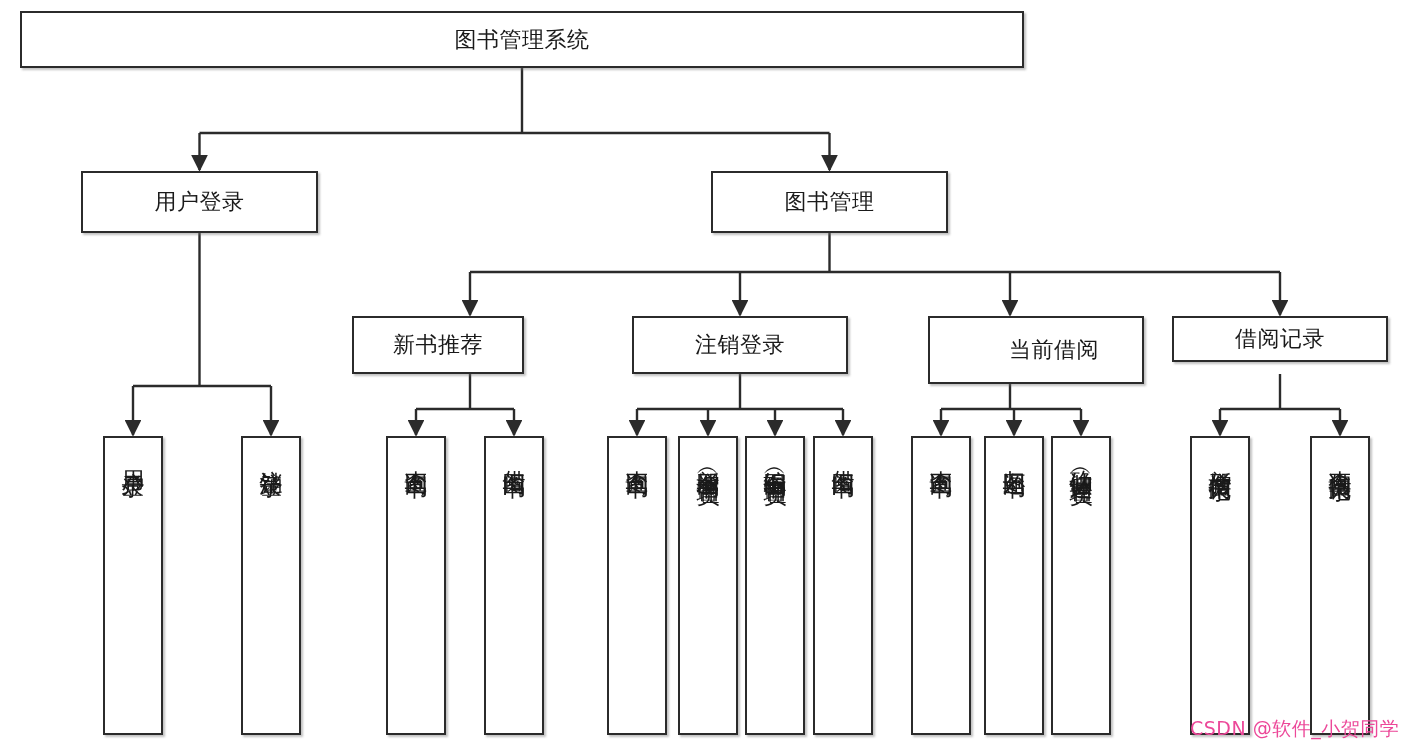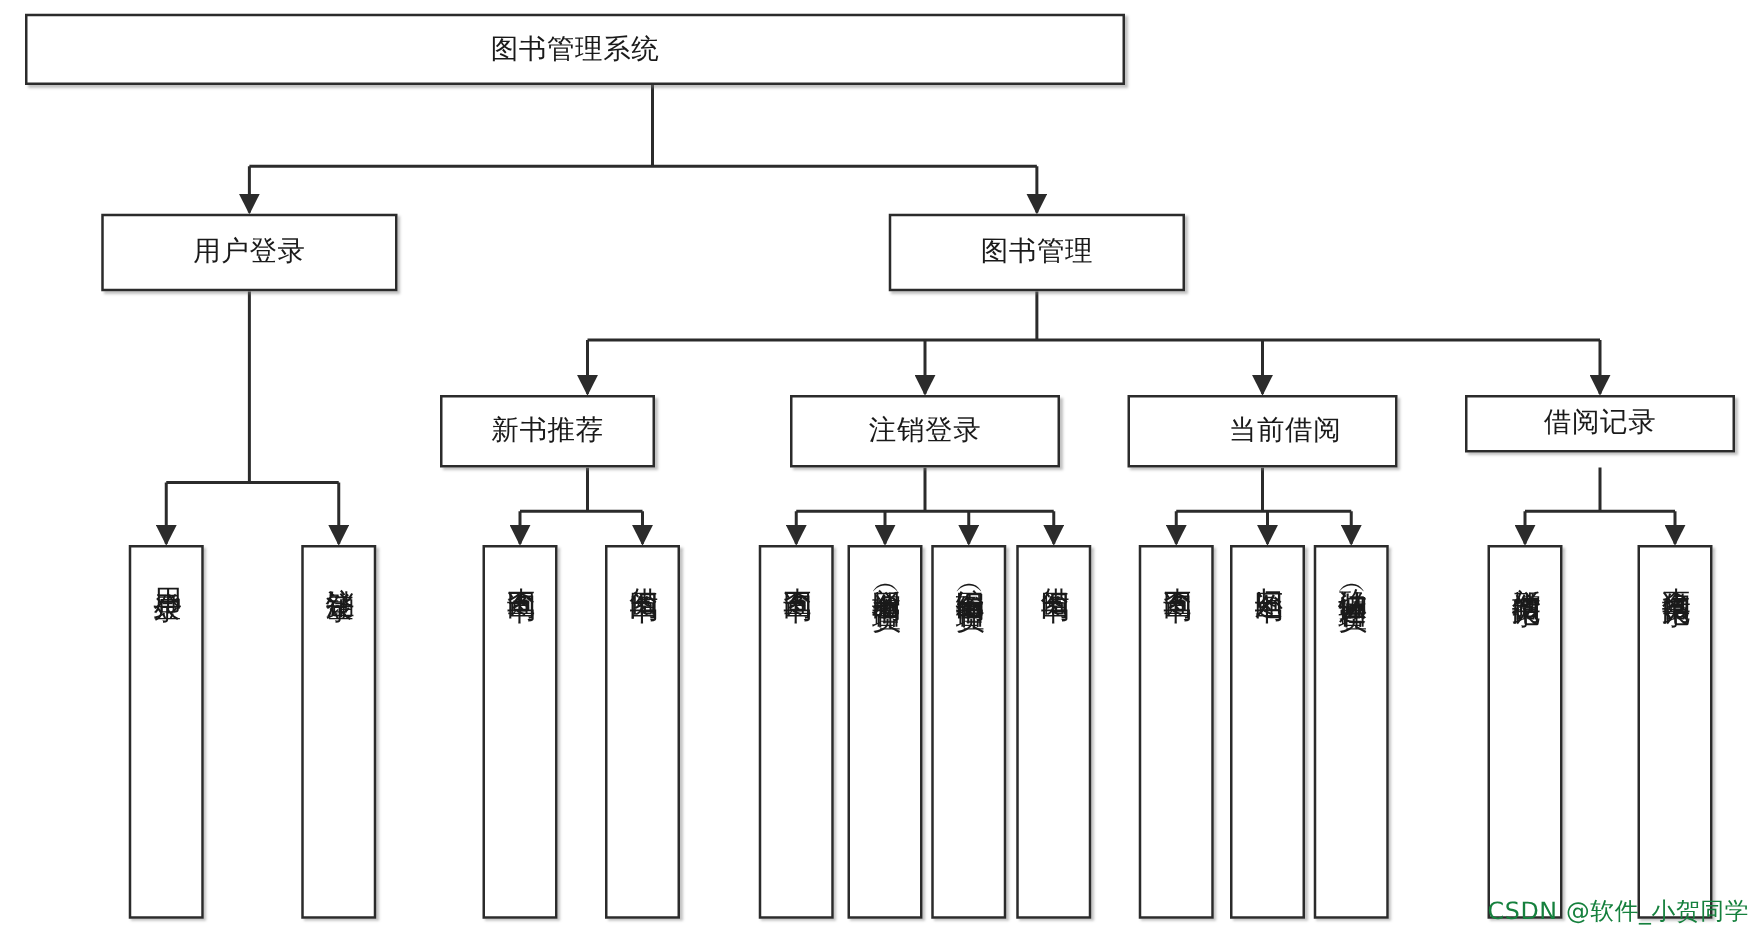--- a/index.html
+++ b/index.html
@@ -53,21 +53,21 @@
     text-orientation: upright;
     font-size: 23px;
     letter-spacing: 2px;
     line-height: 1;
     white-space: nowrap;
     -webkit-text-orientation: upright;
   }
   .watermark {
     position: absolute;
     z-index: 6;
-    color: #15803d;
+    color: #ec4899;
     font-size: 19px;
     letter-spacing: 0.5px;
     white-space: nowrap;
     pointer-events: none;
   }
 </style>
 </head>
 <body>
 
 <div id="canvas">
@@ -108,38 +108,38 @@
         <path d="M 941 409 L 941 435" marker-end="url(#arrow)"></path>
         <path d="M 1014 409 L 1014 435" marker-end="url(#arrow)"></path>
         <path d="M 1081 409 L 1081 435" marker-end="url(#arrow)"></path>
         <path d="M 1280 374 L 1280 409"></path>
         <path d="M 1220 409 L 1340 409"></path>
         <path d="M 1220 409 L 1220 435" marker-end="url(#arrow)"></path>
         <path d="M 1340 409 L 1340 435" marker-end="url(#arrow)"></path>
       </g>
   </svg>
 
-  <div class="node root" style="left: 20px; top: 11px; width: 880px; height: 57px;">
+  <div class="node root" style="left: 20px; top: 11px; width: 1004px; height: 57px;">
     <span class="label">图书管理系统</span>
   </div>
 
   <div class="node l2" style="left: 81px; top: 171px; width: 237px; height: 62px;">
     <span class="label">用户登录</span>
   </div>
   <div class="node l2" style="left: 711px; top: 171px; width: 237px; height: 62px;">
     <span class="label">图书管理</span>
   </div>
 
   <div class="node l3" style="left: 352px; top: 316px; width: 172px; height: 58px;">
     <span class="label">新书推荐</span>
   </div>
   <div class="node l3" style="left: 632px; top: 316px; width: 216px; height: 58px;">
     <span class="label">注销登录</span>
   </div>
-  <div class="node l3" style="left: 902px; top: 316px; width: 216px; height: 58px; padding-left: 36px;">
+  <div class="node l3" style="left: 928px; top: 316px; width: 216px; height: 68px; padding-left: 36px;">
     <span class="label">当前借阅</span>
   </div>
   <div class="node l3" style="left: 1172px; top: 316px; width: 216px; height: 46px;">
     <span class="label">借阅记录</span>
   </div>
 
   <div class="node leaf" style="left: 103px; top: 436px; width: 60px; height: 299px;">
     <span class="label">用户登录</span>
   </div>
   <div class="node leaf" style="left: 241px; top: 436px; width: 60px; height: 299px;">

